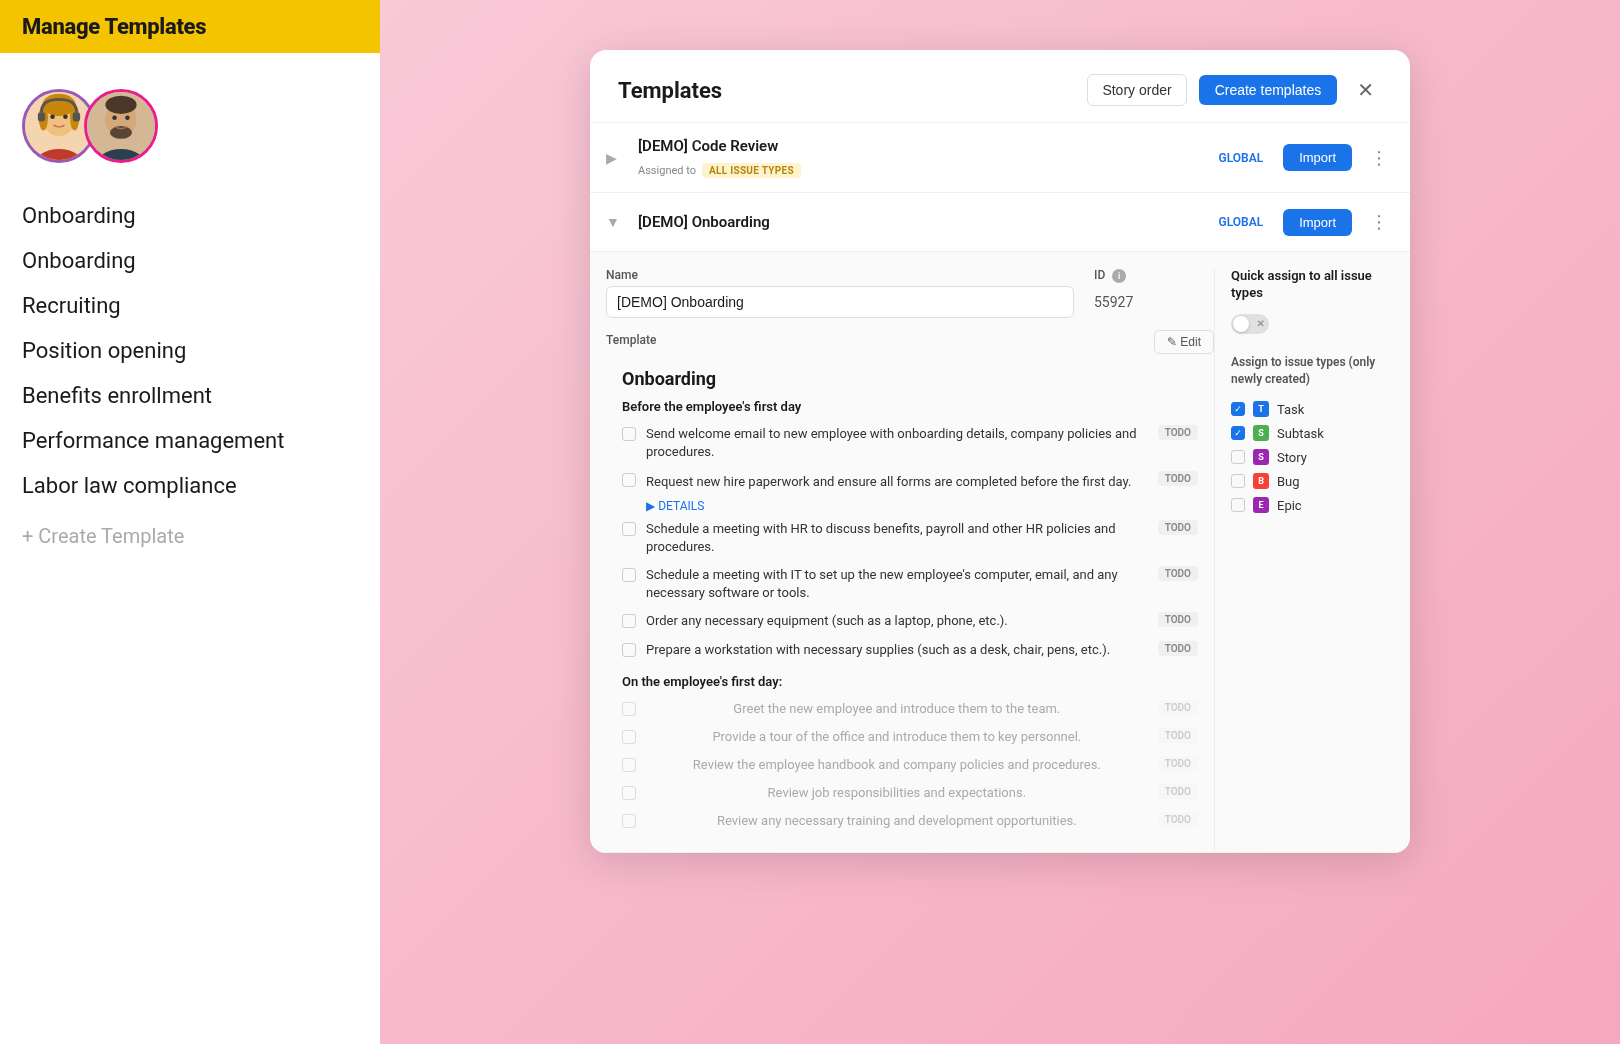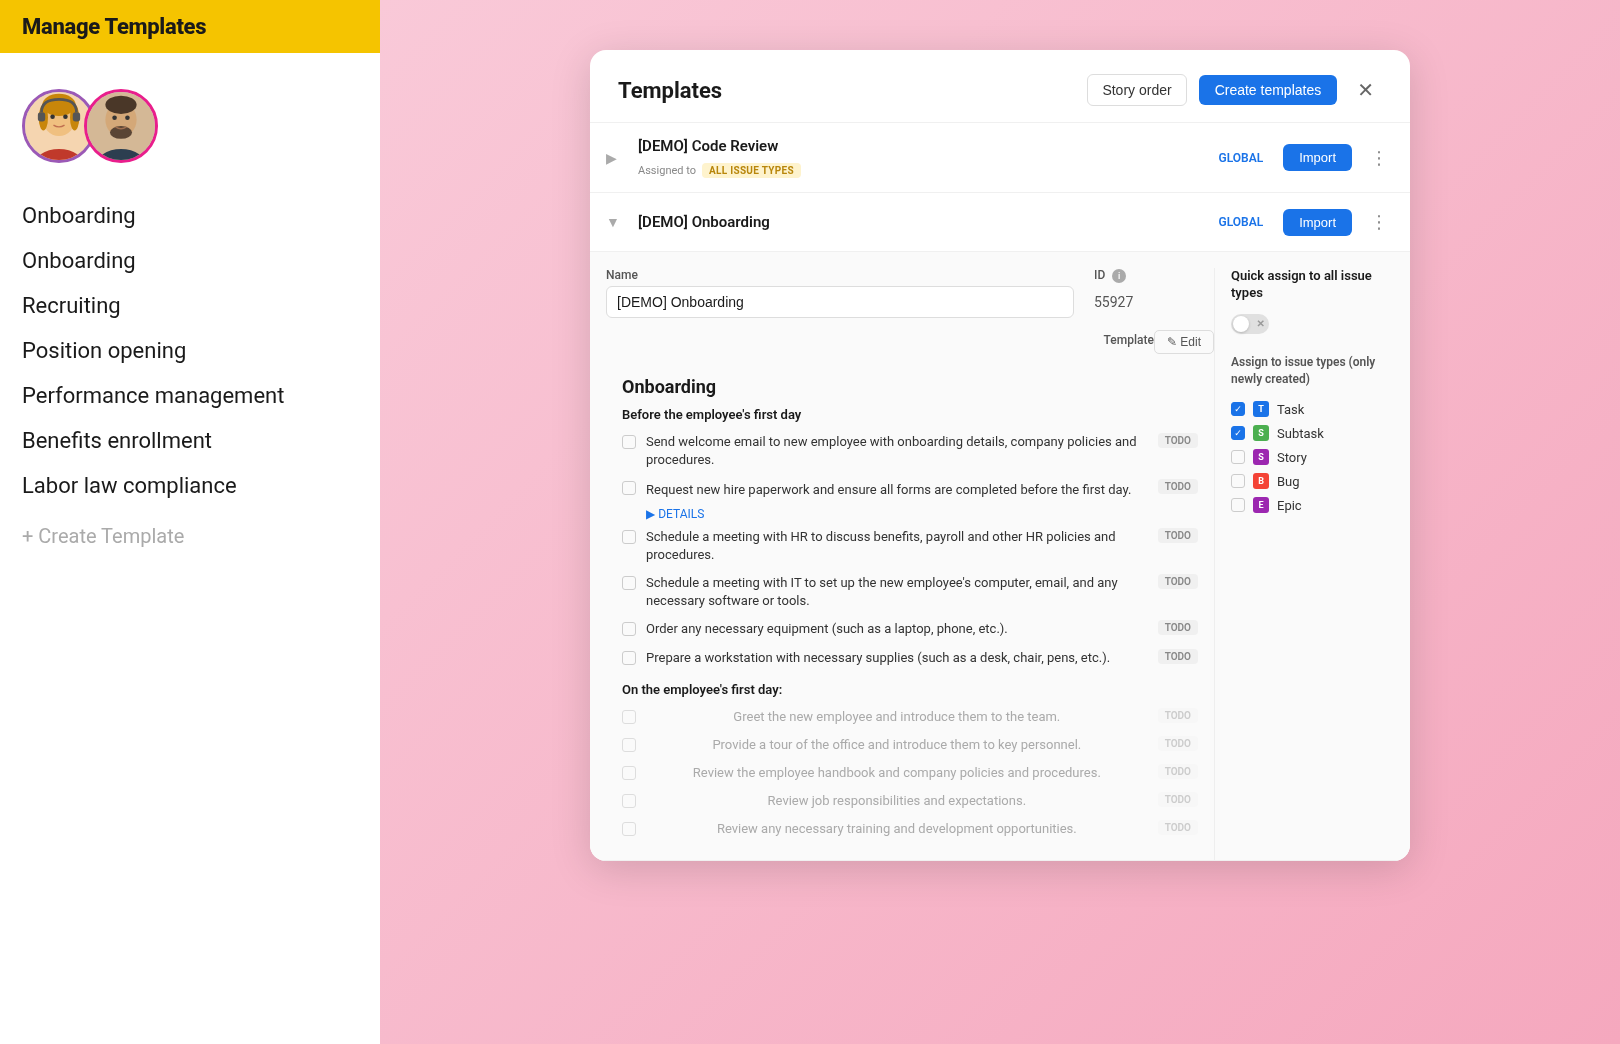--- a/index.html
+++ b/index.html
@@ -290,22 +290,22 @@
 
     .form-id-value {
       font-size: 14px;
       color: #555;
       padding: 7px 0;
     }
 
     .template-label-row {
       display: flex;
       align-items: center;
-      justify-content: flex-end;
-      margin-bottom: 14px;
+      justify-content: space-between;
+      margin-bottom: 6px;
       padding: 0 0 0 0;
     }
 
     .btn-edit {
       background: none;
       border: 1px solid #ddd;
       border-radius: 5px;
       padding: 4px 12px;
       font-size: 12px;
       color: #555;
@@ -539,22 +539,22 @@
         <path d="M31 38 Q37 42 43 38" stroke="#a07050" stroke-width="1.5" fill="none"></path>
       </svg>
     </div>
   </div>
 
   <nav class="sidebar-nav">
     <div class="nav-item">Onboarding</div>
     <div class="nav-item">Onboarding</div>
     <div class="nav-item">Recruiting</div>
     <div class="nav-item">Position opening</div>
+    <div class="nav-item">Benefits enrollment</div>
     <div class="nav-item">Performance management</div>
-    <div class="nav-item">Benefits enrollment</div>
     <div class="nav-item">Labor law compliance</div>
     <div class="create-template-btn">+ Create Template</div>
   </nav>
 </div>
 
 <div class="main-area">
   <div class="modal">
 
     <div class="modal-header">
       <span class="modal-title">Templates</span>

